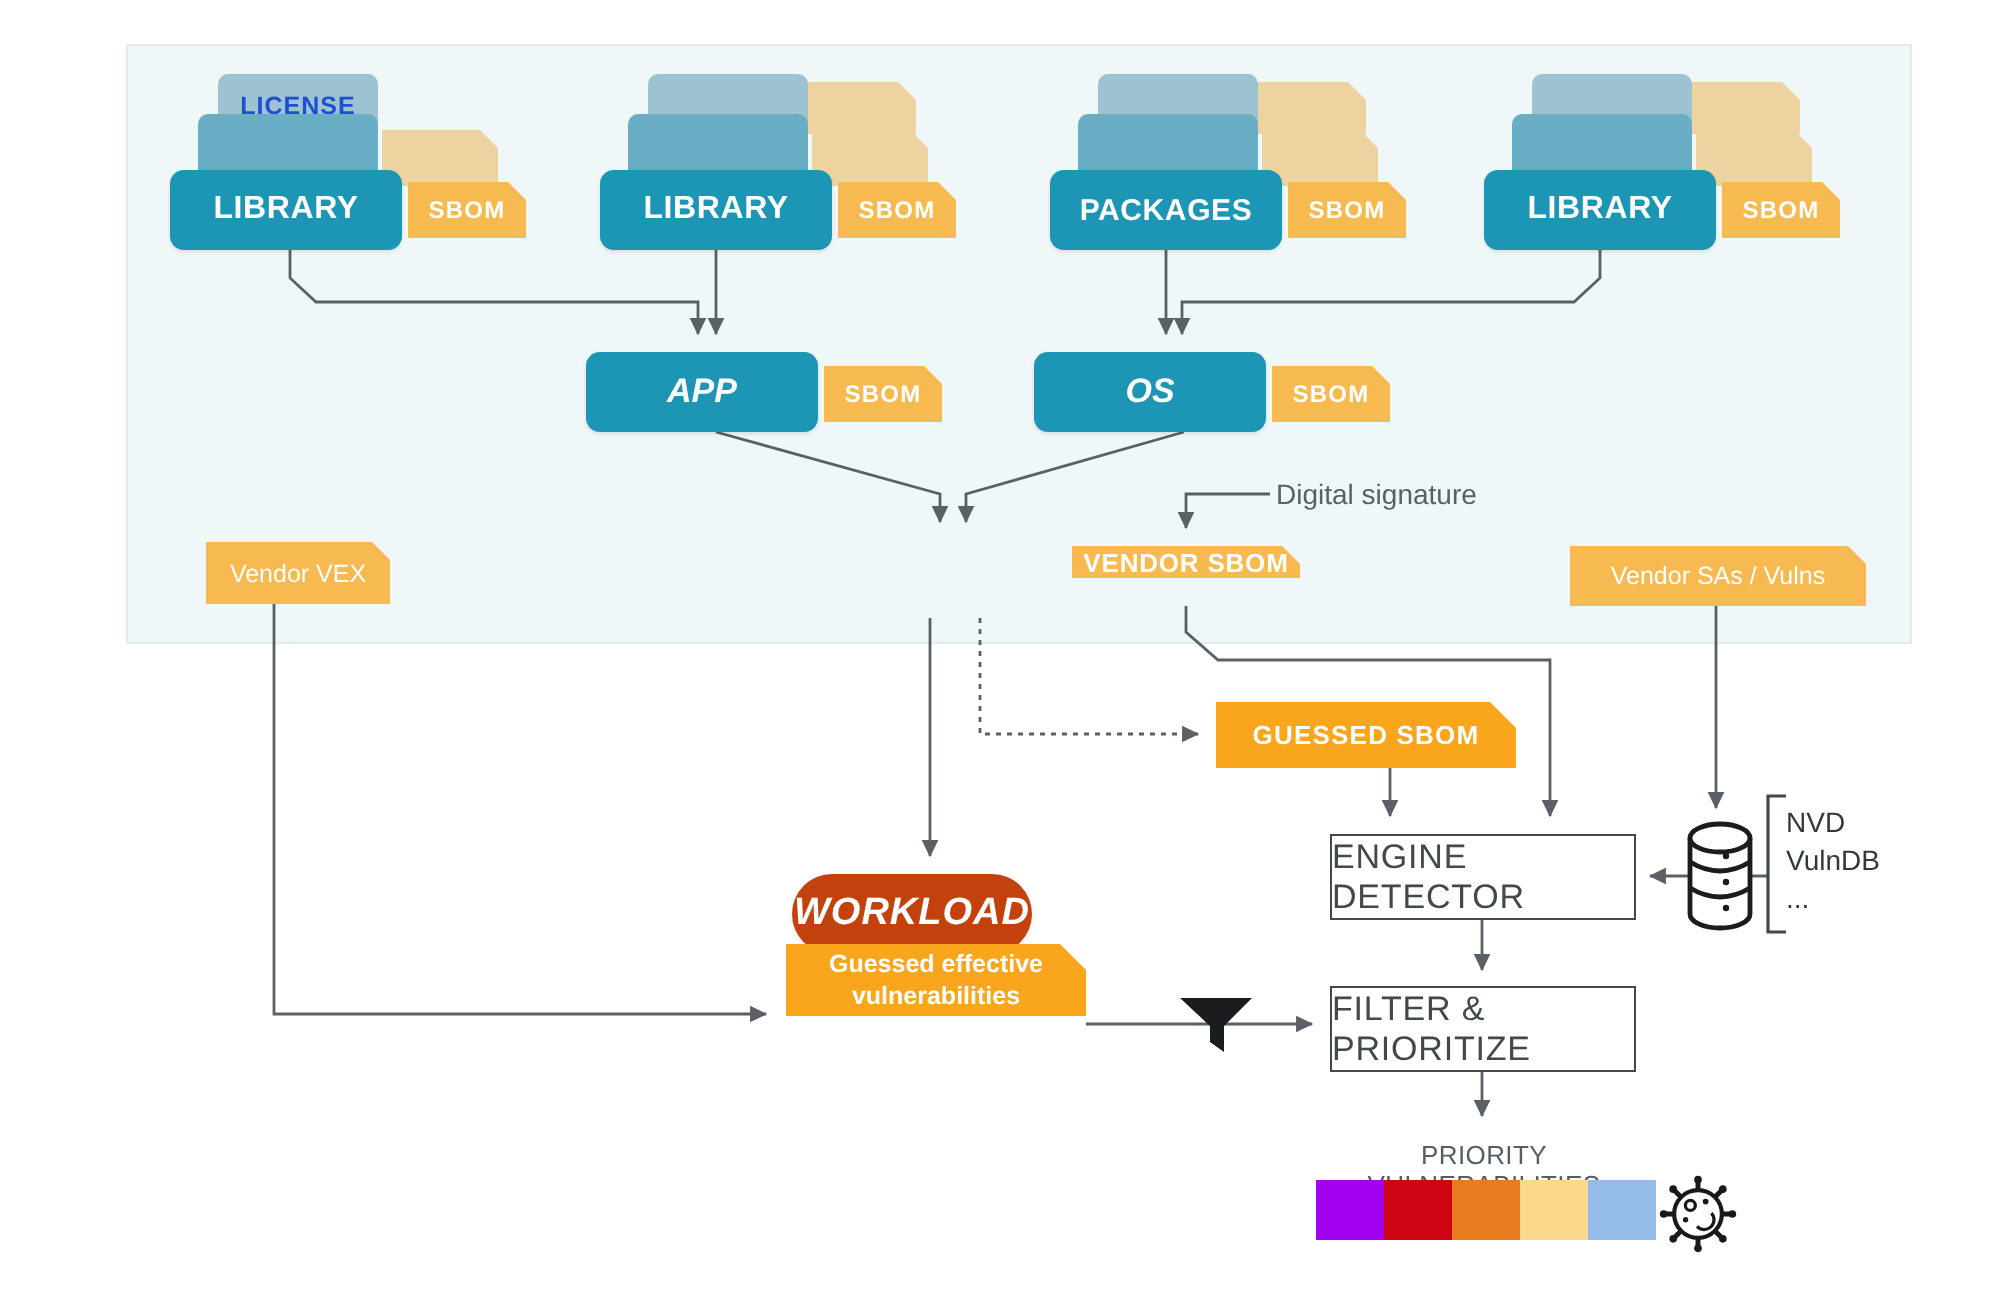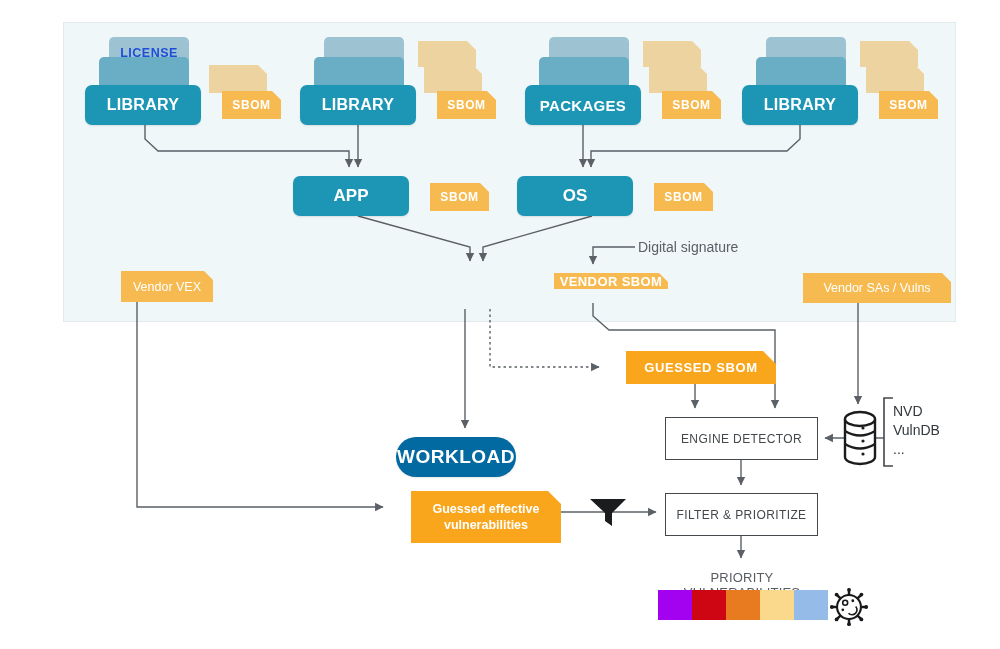--- a/index.html
+++ b/index.html
@@ -4,29 +4,29 @@
 <style>
   html,body{margin:0;padding:0;background:#ffffff;}
   .canvas{position:relative;width:1000px;height:649px;background:#ffffff;overflow:hidden;
           font-family:"Liberation Sans",sans-serif;}
   .panel{position:absolute;left:63px;top:22px;width:893px;height:300px;
          background:#EFF7F9;border:1px solid #E3EAEC;box-sizing:border-box;z-index:0;}
   svg.wires{position:absolute;left:0;top:0;z-index:1;}
   .abs{position:absolute;box-sizing:border-box;}
   .node{position:absolute;box-sizing:border-box;border-radius:7px;color:#fff;font-weight:bold;
         display:flex;align-items:center;justify-content:center;z-index:4;
-        box-shadow:0 1px 2px rgba(0,0,0,0.10);}
+        box-shadow:0 1px 2px rgba(0,0,0,0.10);font-style:italic;}
   .card{position:absolute;box-sizing:border-box;border-radius:5px 5px 0 0;display:flex;
         align-items:center;justify-content:center;color:#1d4ed8;font-weight:bold;}
   .tag{position:absolute;box-sizing:border-box;color:#fff;display:flex;align-items:center;
-       justify-content:center;clip-path:polygon(0 0,calc(100% - 9px) 0,100% 9px,100% 100%,0 100%);margin-left:18px;}
+       justify-content:center;clip-path:polygon(0 0,calc(100% - 9px) 0,100% 9px,100% 100%,0 100%);}
   .tag.big{clip-path:polygon(0 0,calc(100% - 13px) 0,100% 13px,100% 100%,0 100%);}
   .sbom{font-size:12px;font-weight:bold;letter-spacing:0.6px;z-index:3;}
   .outline-box{position:absolute;box-sizing:border-box;background:#fff;border:1.5px solid #43484C;
-       display:flex;align-items:center;justify-content:center;color:#43484C;font-size:12px;
+       display:flex;align-items:center;justify-content:center;color:#43484C;font-size:17px;
        letter-spacing:0.4px;z-index:4;}
   .stack{position:absolute;width:180px;height:88px;z-index:2;}
   .stack .top-card{left:24px;top:0;width:80px;height:32px;z-index:2;font-size:12.5px;letter-spacing:0.5px;}
   .stack .tan-up{left:100px;top:4px;width:58px;height:26px;z-index:1;}
   .stack .mid-card{left:14px;top:20px;width:90px;height:31px;z-index:3;}
   .stack .tan-low{left:106px;top:28px;width:58px;height:28px;z-index:2;}
   .stack .front{left:0;top:48px;width:116px;height:40px;font-size:16px;letter-spacing:0.3px;z-index:5;}
   .stack .stag{left:119px;top:54px;width:59px;height:28px;z-index:4;}
   .stack .card,.stack .front{position:absolute;}
   .stack .front{border-radius:7px;box-shadow:0 1px 2px rgba(0,0,0,0.10);color:#fff;font-weight:bold;
@@ -116,23 +116,23 @@
   <div class="tag sidetag" style="left: 103px; top: 271px; width: 92px; height: 31px; background: rgb(247, 186, 80);">Vendor VEX</div>
 
   <div class="tag" style="left: 536px; top: 273px; width: 114px; height: 16px; font-size: 13px; font-weight: bold; letter-spacing: 0.4px; z-index: 3; background: rgb(247, 186, 80);">VENDOR SBOM</div>
 
   <div class="tag sidetag" style="left: 785px; top: 273px; width: 148px; height: 30px; background: rgb(247, 186, 80);">Vendor SAs / Vulns</div>
 
   <div class="txt" style="left:638px;top:239px;font-size:14px;color:#5A6066;text-align:center;">Digital signature</div>
 
   <div class="tag big" style="left: 608px; top: 351px; width: 150px; height: 33px; font-size: 13px; font-weight: bold; letter-spacing: 0.6px; z-index: 4; background: rgb(249, 166, 28);">GUESSED SBOM</div>
 
-  <div class="node" style="left: 396px; top: 437px; width: 120px; height: 40px; font-size: 19px; letter-spacing: 0.5px; border-radius: 20px; background: #0369a1;">WORKLOAD</div>
-
-  <div class="tag big" style="left: 393px; top: 491px; width: 150px; height: 52px; z-index: 4; flex-direction: column; font-size: 12.5px; font-weight: 600; line-height: 16px; background: rgb(249, 166, 28);">
+  <div class="node" style="left: 396px; top: 437px; width: 120px; height: 40px; font-size: 19px; letter-spacing: 0.5px; border-radius: 20px; background: #c2410c;">WORKLOAD</div>
+
+  <div class="tag big" style="left: 393px; top: 472px; width: 150px; height: 36px; z-index: 4; flex-direction: column; font-size: 12.5px; font-weight: 600; line-height: 16px; background: rgb(249, 166, 28);">
     <span>Guessed effective</span>
     <span>vulnerabilities</span>
   </div>
 
   <div class="outline-box" style="left:665px;top:417px;width:153px;height:43px;">ENGINE DETECTOR</div>
 
   <div class="outline-box" style="left:665px;top:493px;width:153px;height:43px;">FILTER &amp; PRIORITIZE</div>
 
   <div class="abs" style="left:589px;top:498px;z-index:5;">
     <svg width="38" height="30" viewBox="0 0 38 30">

